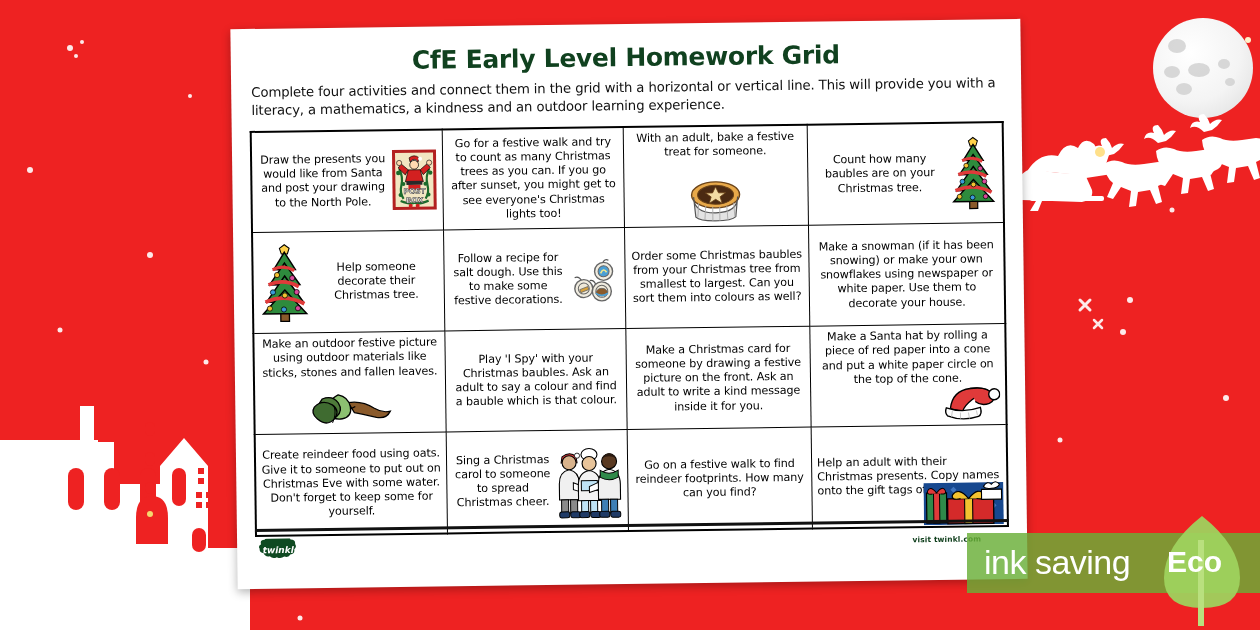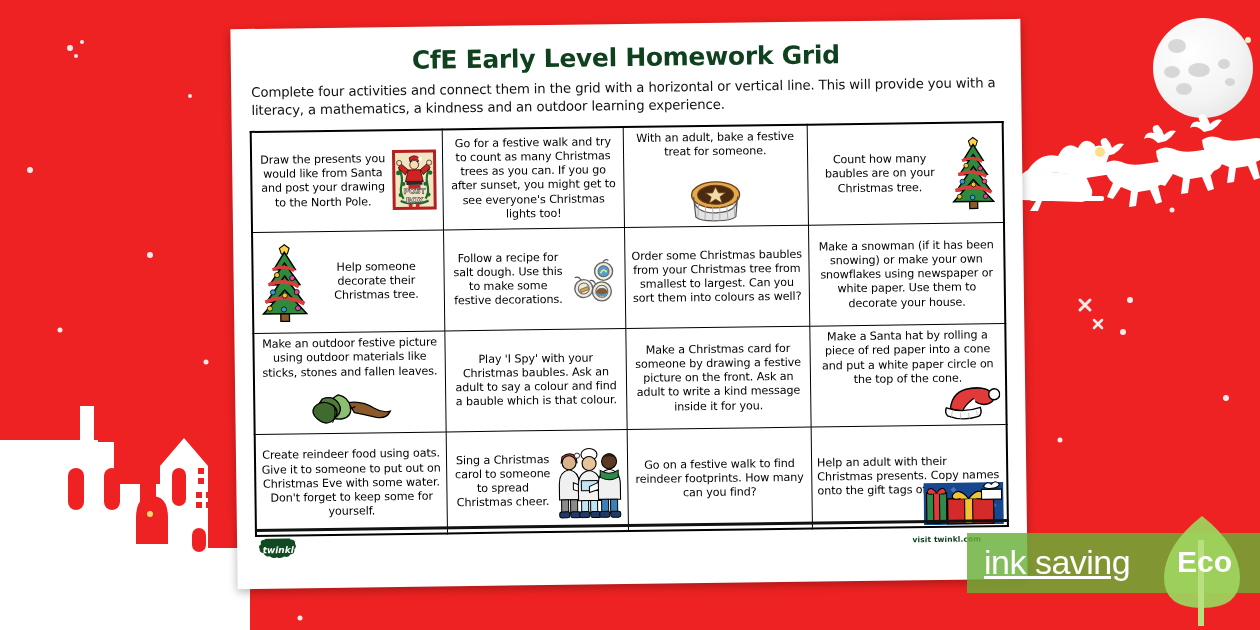--- a/index.html
+++ b/index.html
@@ -115,25 +115,24 @@
     left: 186px; top: -16px;
     width: 98px; height: 112px;
   }
   #eco-ink {
     position: absolute;
     left: 17px; top: 13px;
     font-size: 34px;
     color: #fff;
     font-family: "Liberation Sans", sans-serif;
     letter-spacing: -0.5px;
-    text-decoration: underline;
   }
   #eco-eco {
     position: absolute;
-    left: 210px; top: 15px;
+    left: 200px; top: 15px;
     font-size: 30px;
     font-weight: bold;
     color: #fff;
     font-family: "Liberation Sans", sans-serif;
   }
 </style>
 </head>
 <body>
 
 <div id="bg">

